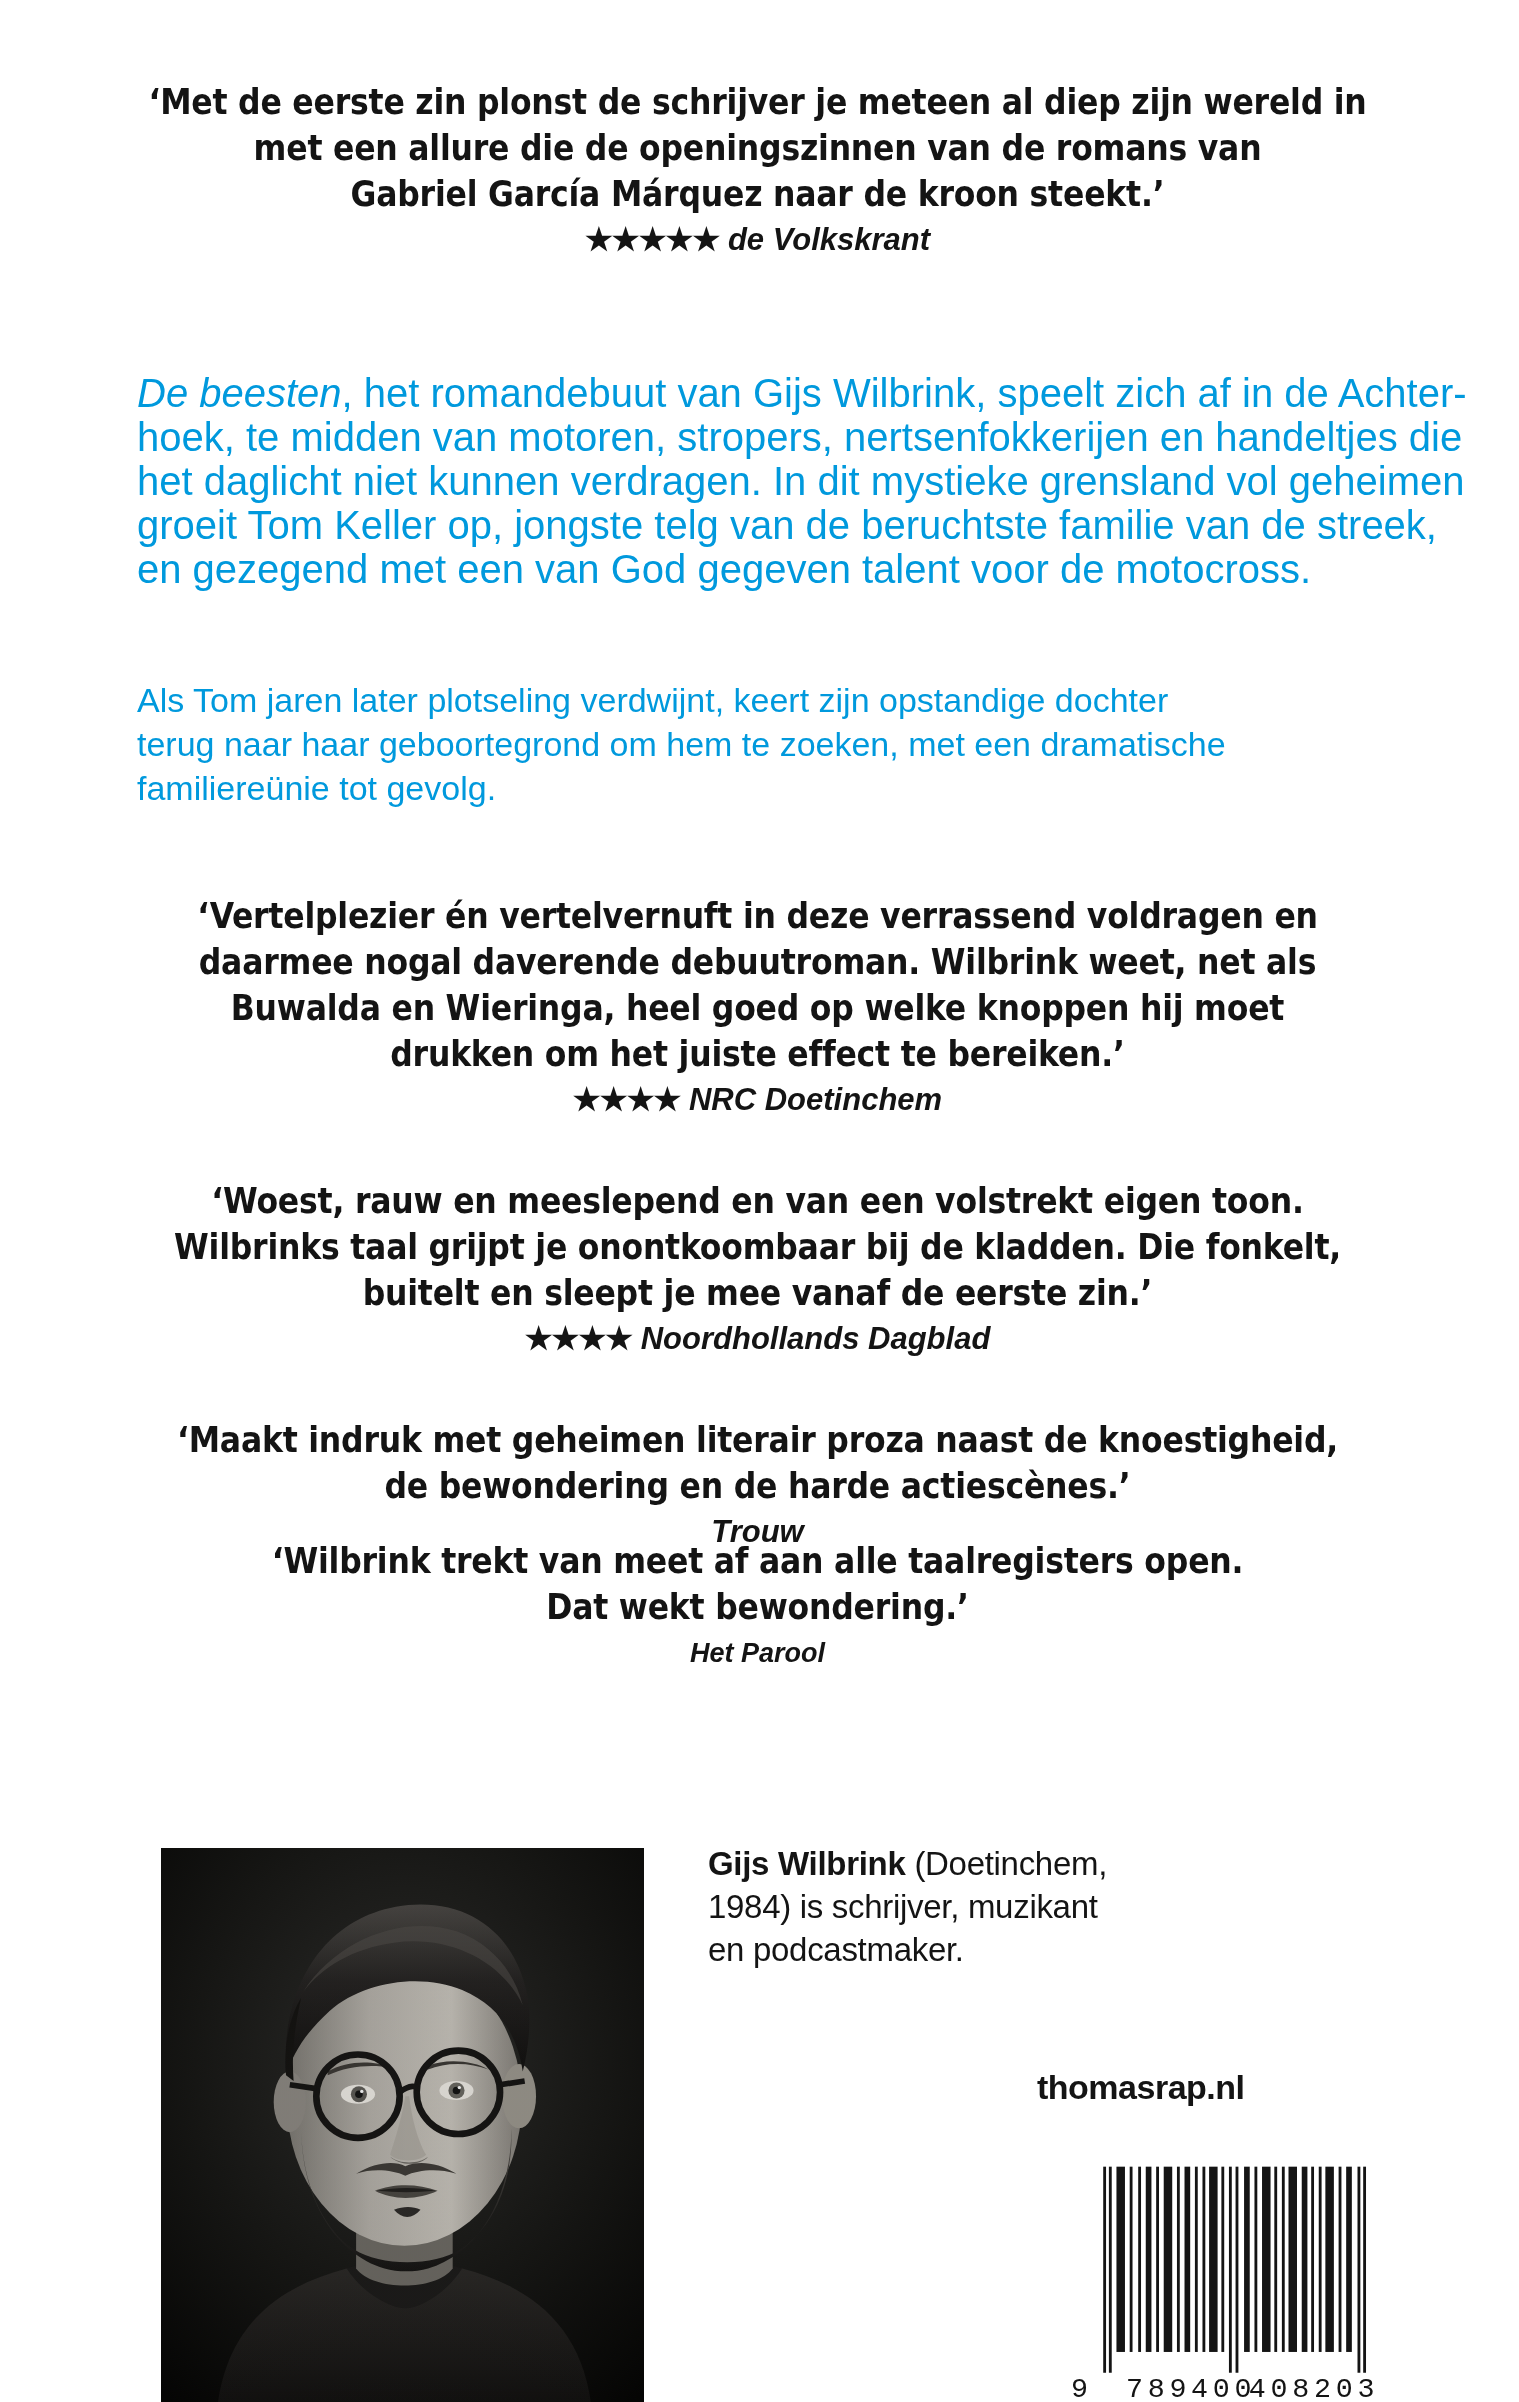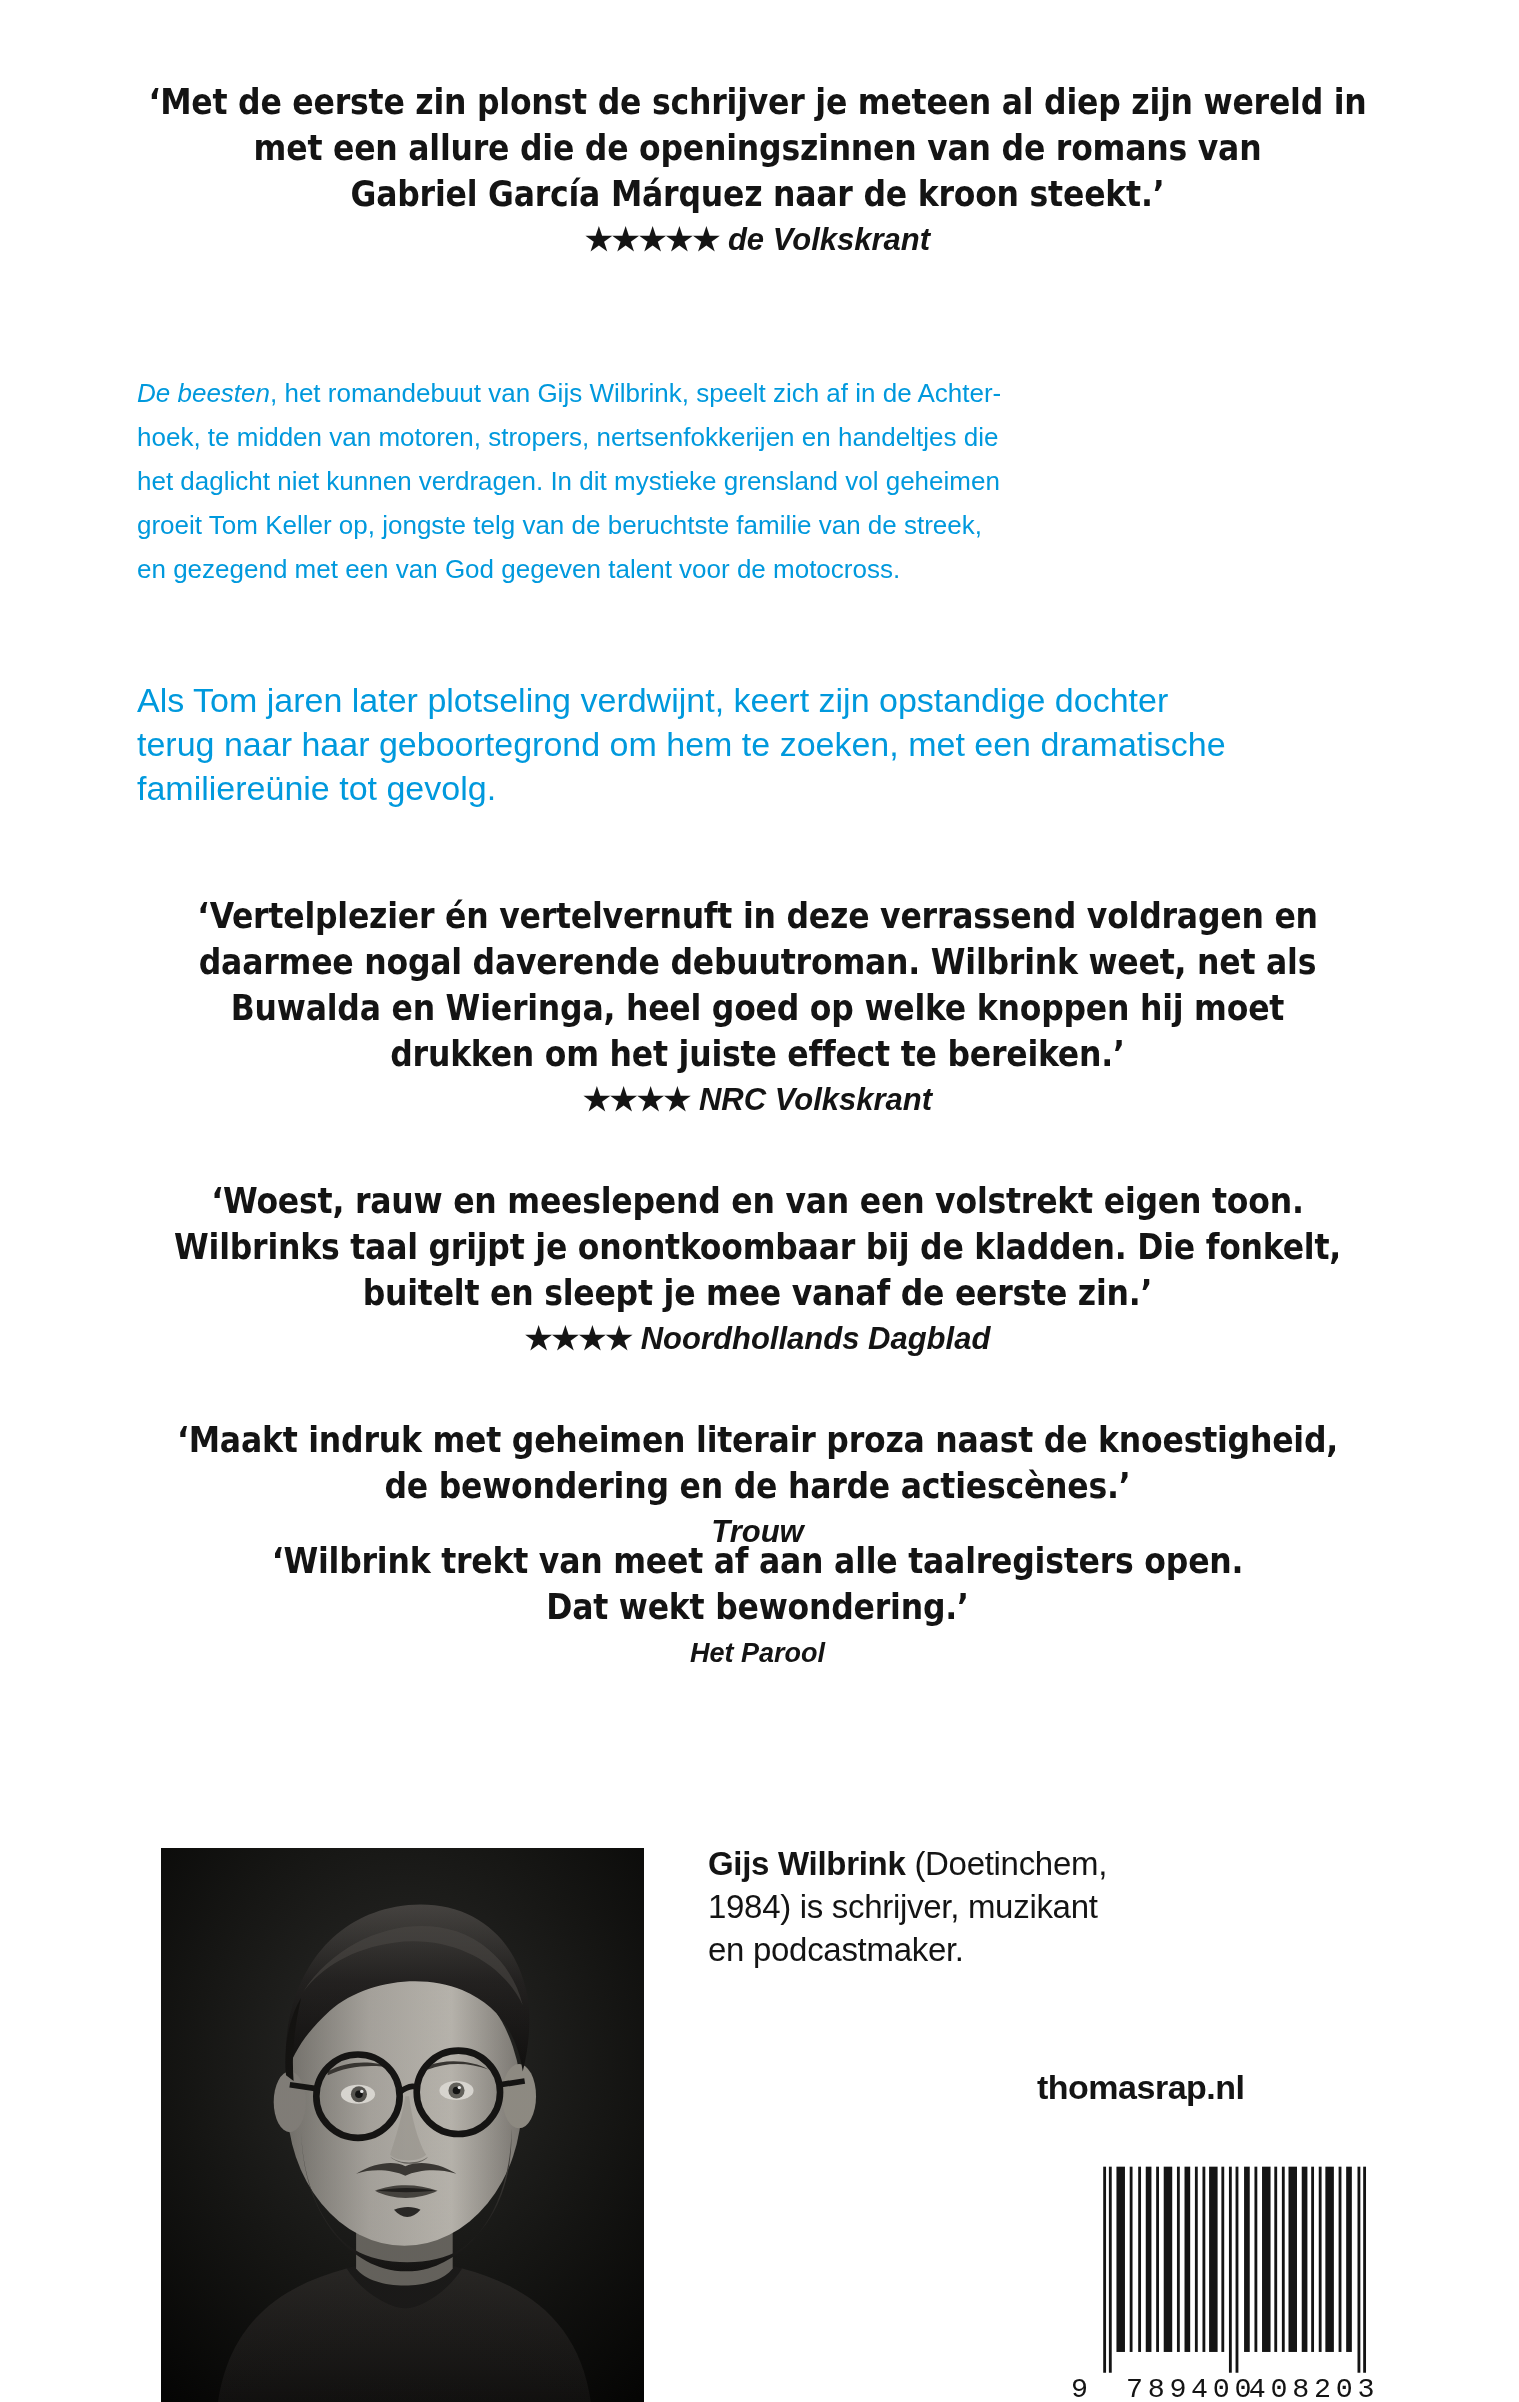--- a/index.html
+++ b/index.html
@@ -136,21 +136,21 @@
     <div class="quote-text" style="font-size:35px; line-height:46px;">
       <span class="quote-line">‘Met de eerste zin plonst de schrijver je meteen al diep zijn wereld in</span>
       <span class="quote-line">met een allure die de openingszinnen van de romans van</span>
       <span class="quote-line">Gabriel García Márquez naar de kroon steekt.’</span>
     </div>
     <div class="attribution" style="font-size:31px; line-height:42px; margin-top:1.9px;">
       <span class="stars">★★★★★</span><span class="attr-name">de Volkskrant</span>
     </div>
   </div>
 
-  <div class="blue-para" style="left:137px; top:371px; width:1259px; font-size:26px; line-height:44px;">
+  <div class="blue-para" style="left:137px; top:371px; width:1259px; font-size:40px; line-height:44px;">
     <span class="bline"><span class="blue-italic">De beesten</span><span>, het romandebuut van Gijs Wilbrink, speelt zich af in de Achter-</span></span>
     <span class="bline">hoek, te midden van motoren, stropers, nertsenfokkerijen en handeltjes die</span>
     <span class="bline">het daglicht niet kunnen verdragen. In dit mystieke grensland vol geheimen</span>
     <span class="bline">groeit Tom Keller op, jongste telg van de beruchtste familie van de streek,</span>
     <span class="bline">en gezegend met een van God gegeven talent voor de motocross.</span>
   </div>
 
   <div class="blue-para" style="left:137px; top:678px; width:1259px; font-size:34px; line-height:44px;">
     <span class="bline">Als Tom jaren later plotseling verdwijnt, keert zijn opstandige dochter</span>
     <span class="bline">terug naar haar geboortegrond om hem te zoeken, met een dramatische</span>
@@ -158,21 +158,21 @@
   </div>
 
   <div class="quote-block" style="top:893px;">
     <div class="quote-text" style="font-size:35px; line-height:46px;">
       <span class="quote-line">‘Vertelplezier én vertelvernuft in deze verrassend voldragen en</span>
       <span class="quote-line">daarmee nogal daverende debuutroman. Wilbrink weet, net als</span>
       <span class="quote-line">Buwalda en Wieringa, heel goed op welke knoppen hij moet</span>
       <span class="quote-line">drukken om het juiste effect te bereiken.’</span>
     </div>
     <div class="attribution" style="font-size:31px; line-height:42px; margin-top:1.9px;">
-      <span class="stars">★★★★</span><span class="attr-name">NRC Volkskrant</span>
+      <span class="stars">★★★★</span><span class="attr-name">NRC Doetinchem</span>
     </div>
   </div>
 
   <div class="quote-block" style="top:1178px;">
     <div class="quote-text" style="font-size:35px; line-height:46px;">
       <span class="quote-line">‘Woest, rauw en meeslepend en van een volstrekt eigen toon.</span>
       <span class="quote-line">Wilbrinks taal grijpt je onontkoombaar bij de kladden. Die fonkelt,</span>
       <span class="quote-line">buitelt en sleept je mee vanaf de eerste zin.’</span>
     </div>
     <div class="attribution" style="font-size:31px; line-height:42px; margin-top:1.9px;">

